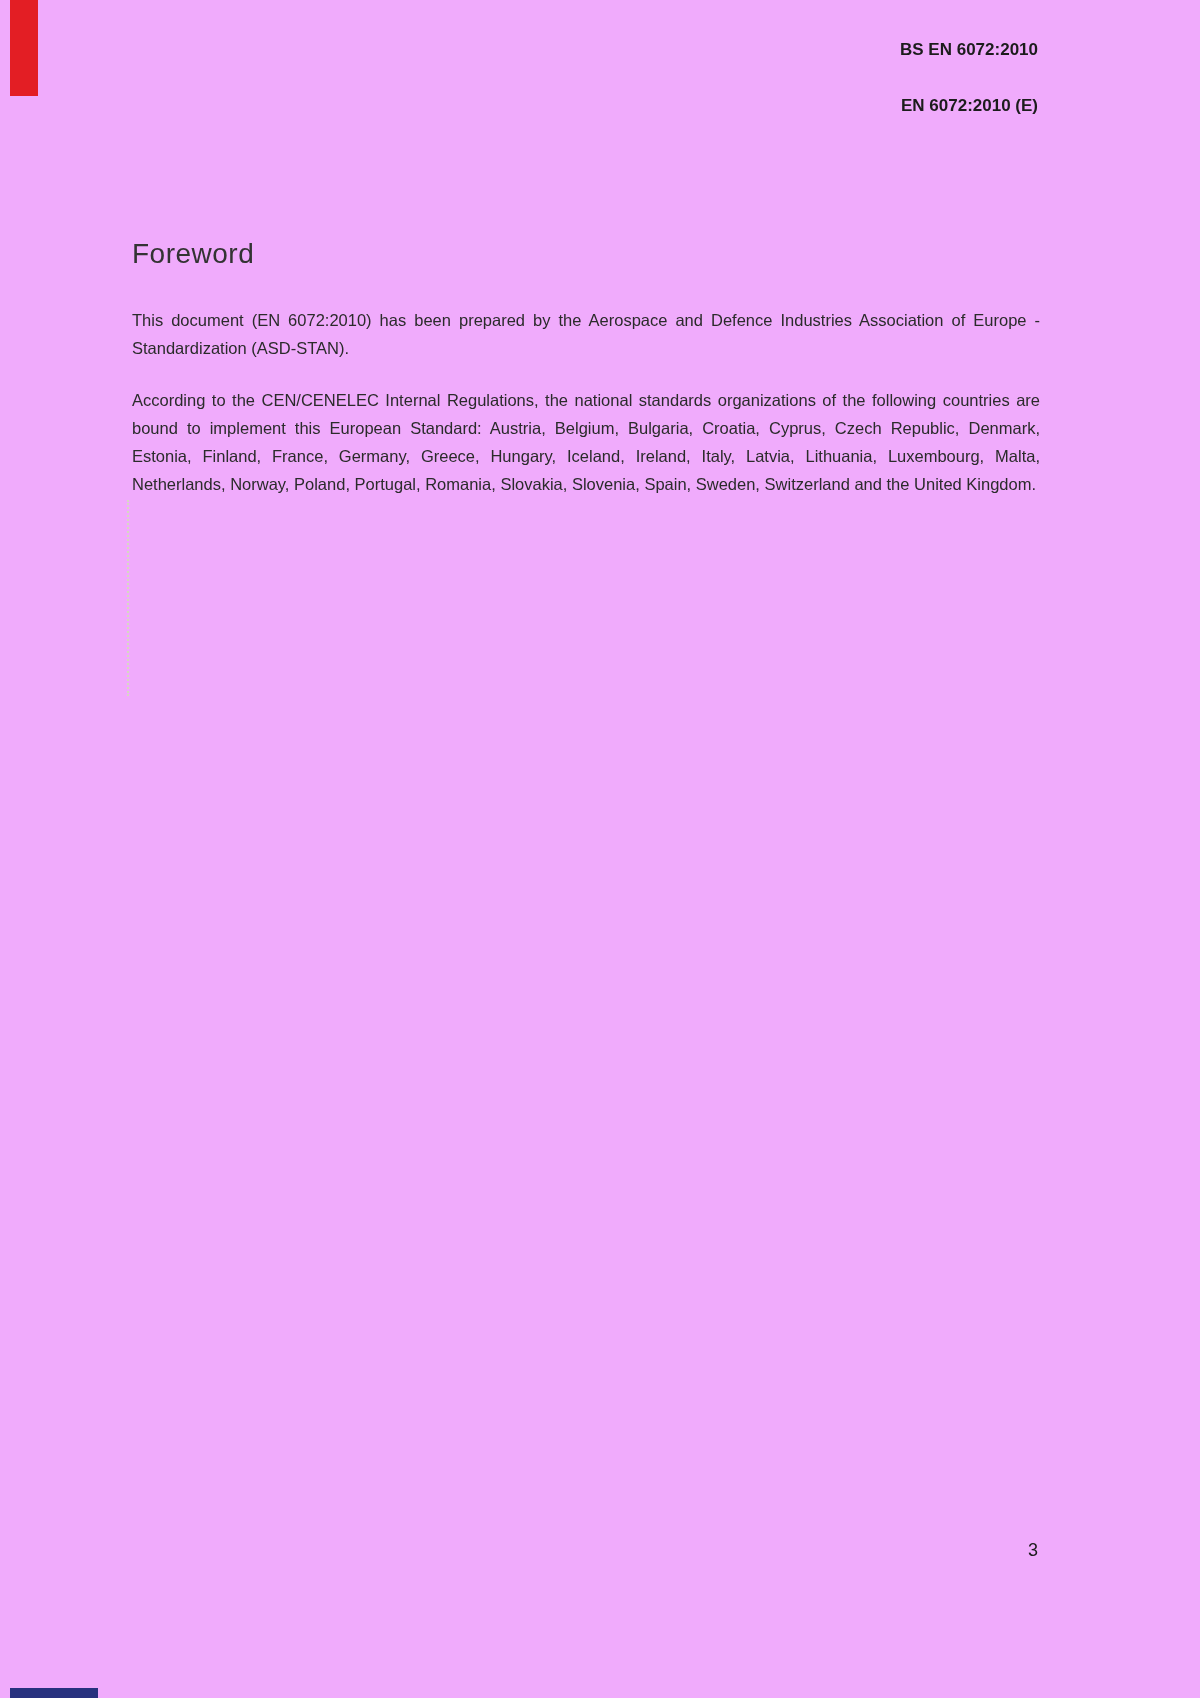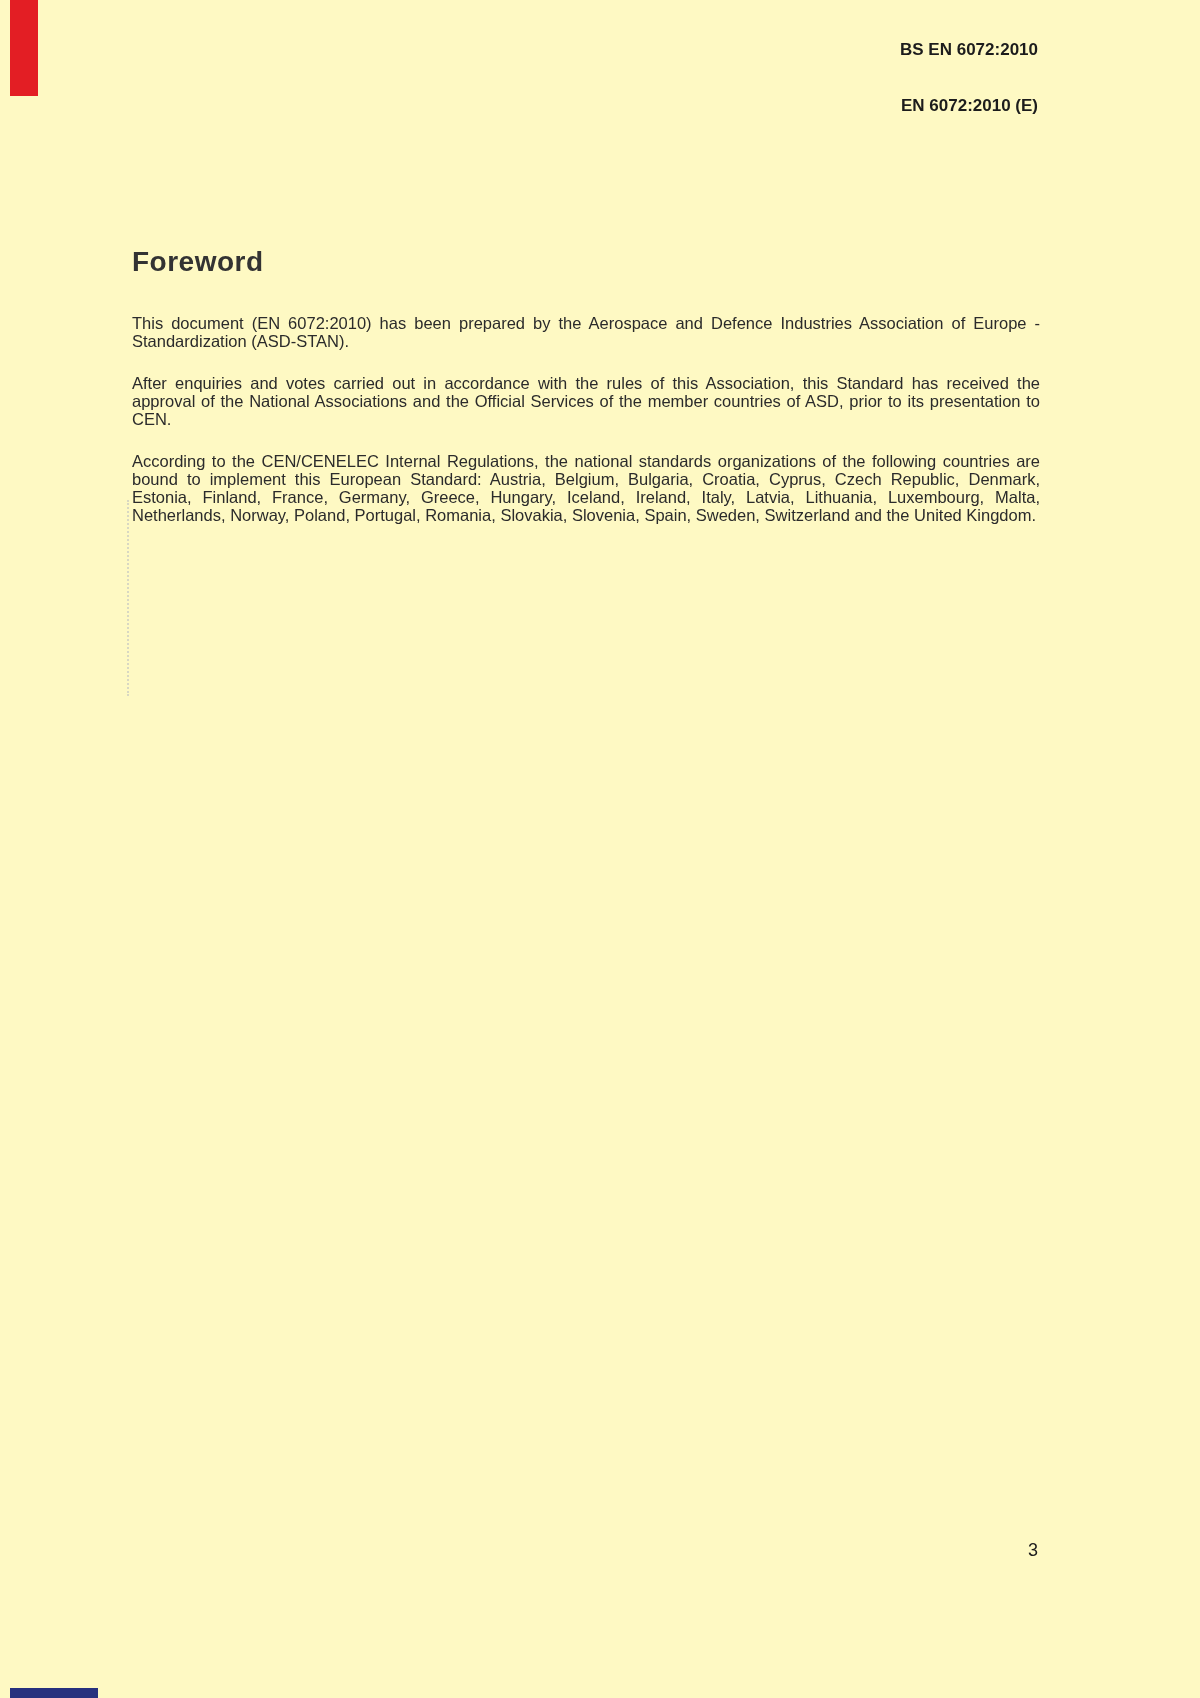--- a/index.html
+++ b/index.html
@@ -11,21 +11,21 @@
     width: 1200px;
     height: 1698px;
     position: relative;
     font-family: "Liberation Sans", sans-serif;
     color: var(--text, #2b2b2b);
     overflow: hidden;
   }
   .page {
     position: absolute;
     inset: 0;
-    background: #fef9c3;
+    background: #f0abfc;
   }
   
   .red-bar {
     position: absolute;
     left: 10px;
     top: 0;
     width: 28px;
     height: 96px;
     background: var(--red-bar, #e31e24);
   }
@@ -50,30 +50,30 @@
   .doc-header .ref1 { font-weight: 700; }
   .doc-header .ref2 { font-weight: 700; margin-top: 32px; }
   
   .content {
     position: absolute;
     left: 132px;
     top: 238px;
     width: 908px;
   }
   .content h1 {
-    margin: 8px 0 36px 0;
+    margin: 0 0 36px 0;
     font-size: 28px;
-    font-weight: 700;
+    font-weight: 400;
     letter-spacing: 0.5px;
     color: #333333;
   }
   .content p {
     margin: 0 0 24px 0;
     font-size: 16.5px;
-    line-height: 18px;
+    line-height: 28px;
     text-align: justify;
     color: var(--text, #2b2b2b);
   }
   
   .change-bar {
     position: absolute;
     left: 127px;
     top: 500px;
     height: 196px;
     width: 0;
@@ -99,19 +99,18 @@
   <div class="doc-header">
     <div class="ref1">BS EN 6072:2010</div>
     <div class="ref2">EN 6072:2010 (E)</div>
   </div>
 
   <div class="change-bar"></div>
 
   <div class="content">
     <h1>Foreword</h1>
     <p>This document (EN 6072:2010) has been prepared by the Aerospace and Defence Industries Association of Europe - Standardization (ASD-STAN).</p>
-    <p>After enquiries and votes carried out in accordance with the rules of this Association, this Standard has received the approval of the National Associations and the Official Services of the member countries of ASD, prior to its presentation to CEN.</p>
     <p>According to the CEN/CENELEC Internal Regulations, the national standards organizations of the following countries are bound to implement this European Standard: Austria, Belgium, Bulgaria, Croatia, Cyprus, Czech Republic, Denmark, Estonia, Finland, France, Germany, Greece, Hungary, Iceland, Ireland, Italy, Latvia, Lithuania, Luxembourg, Malta, Netherlands, Norway, Poland, Portugal, Romania, Slovakia, Slovenia, Spain, Sweden, Switzerland and the United Kingdom.</p>
   </div>
 
   <div class="page-number">3</div>
 
 </div>
 
 </body></html>

